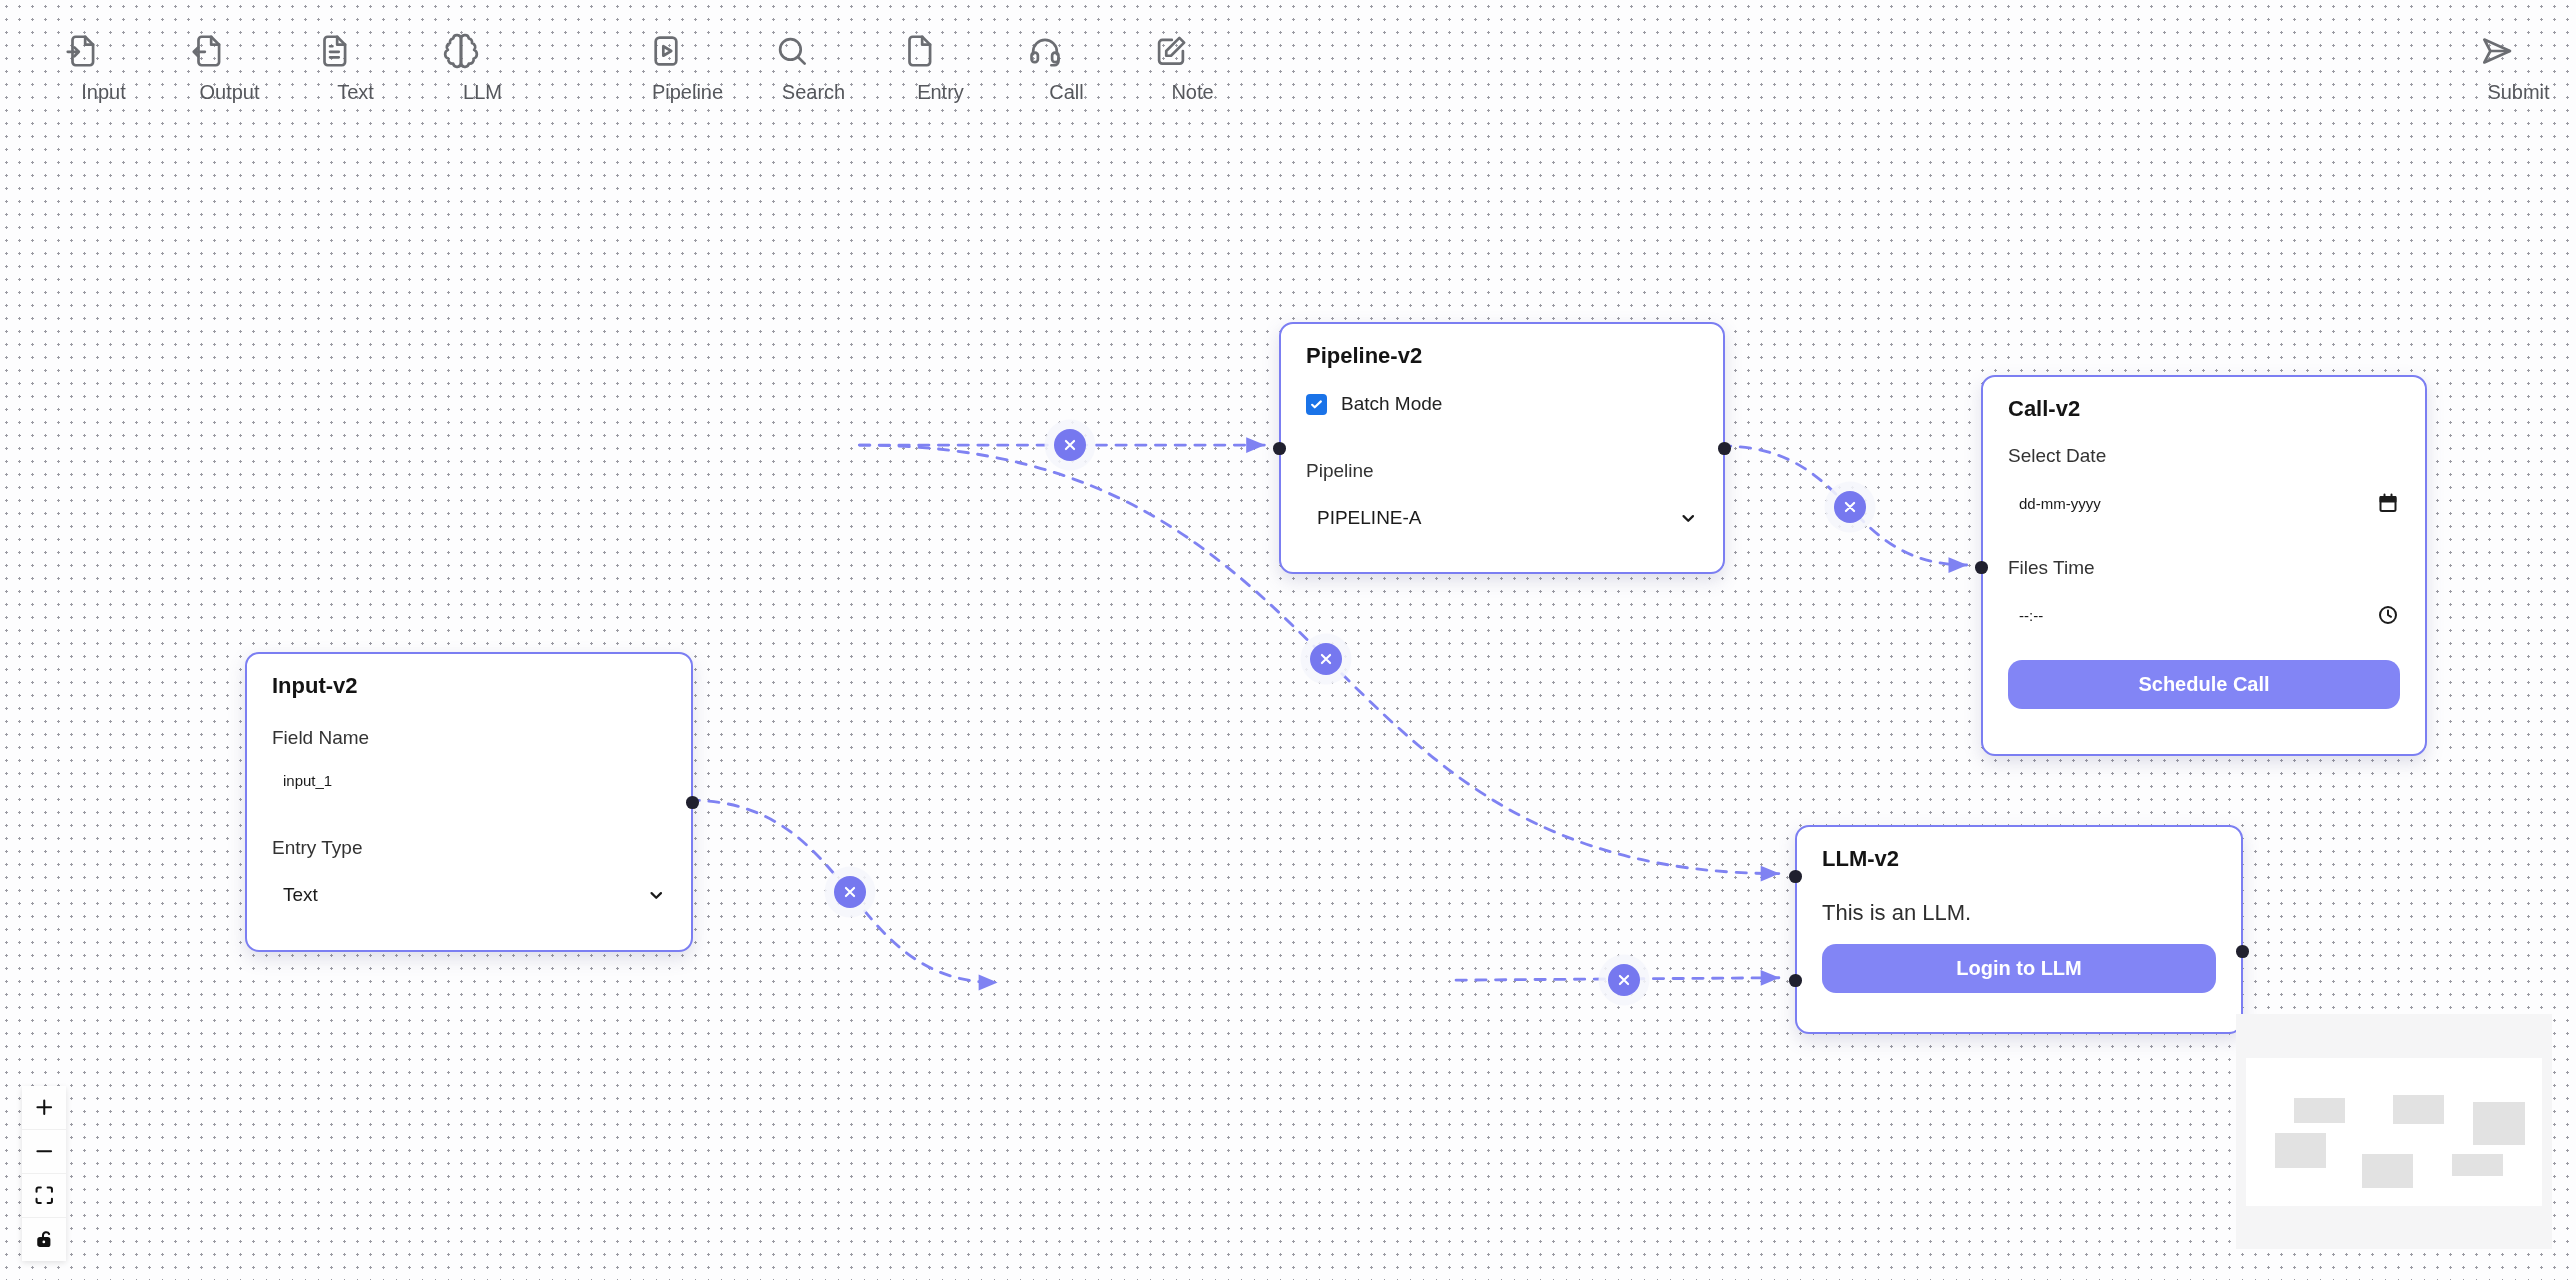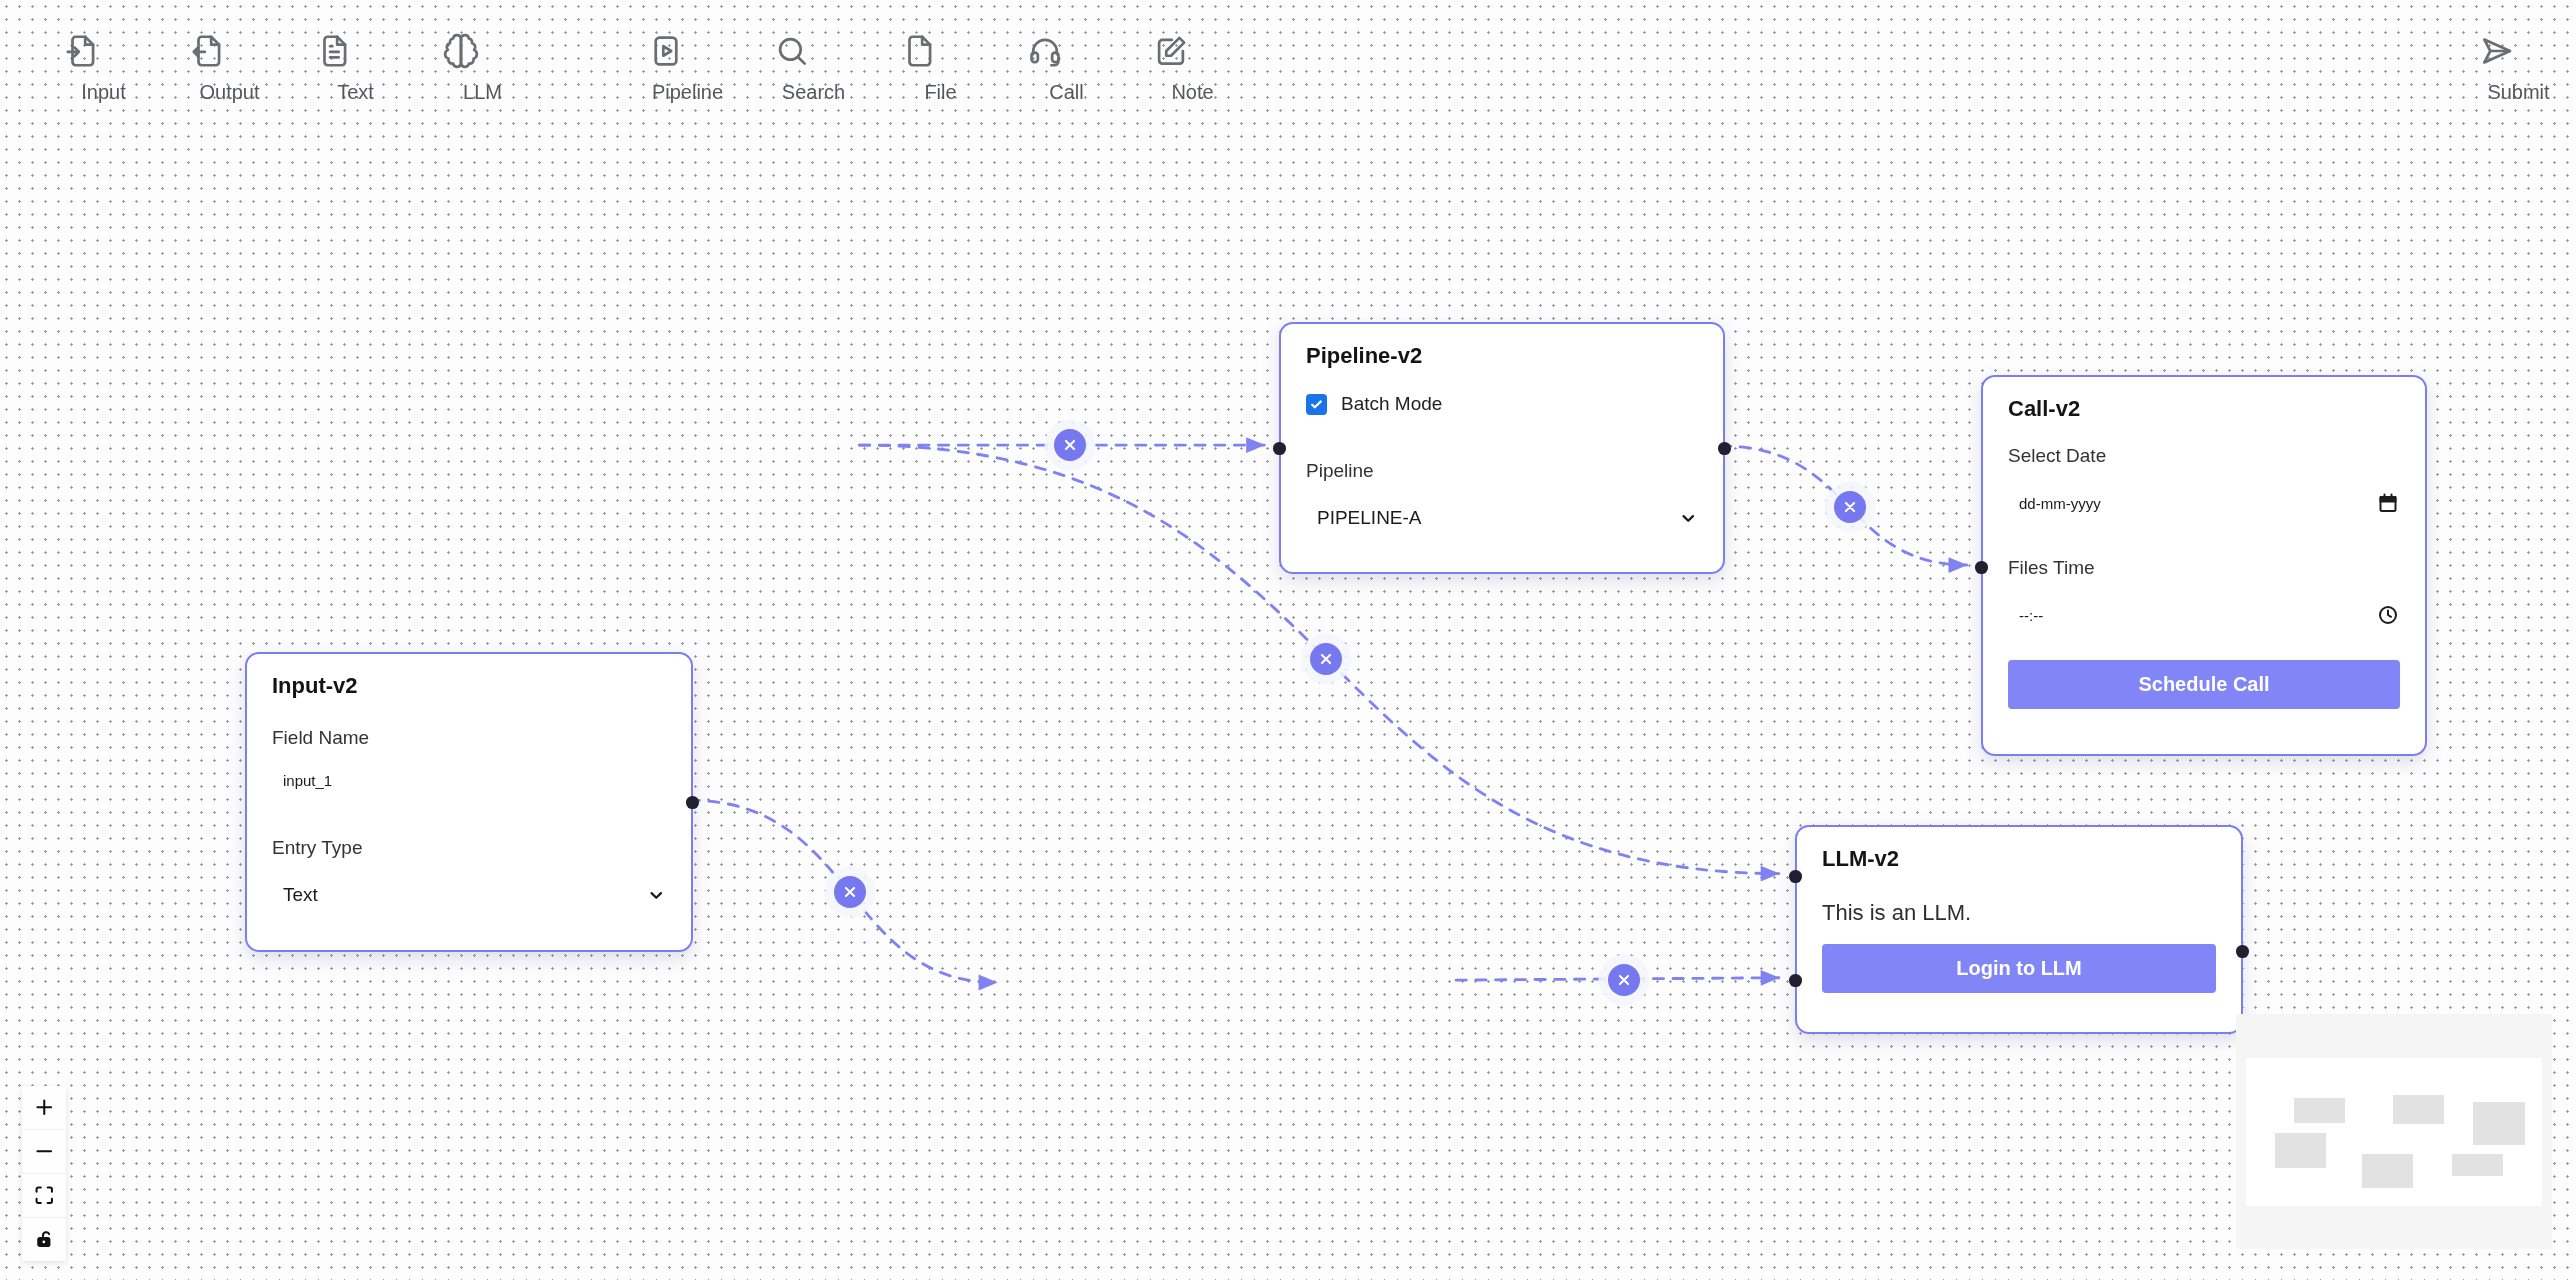--- a/index.html
+++ b/index.html
@@ -56,21 +56,21 @@
   .check-row{display:flex;align-items:center;gap:14px;}
   .checkbox{width:21px;height:21px;border-radius:4px;flex:0 0 auto;
     display:flex;align-items:center;justify-content:center;cursor:pointer;}
   .checkbox.unchecked{border:1.6px solid #8d8d8d;background:#fff;}
   .checkbox.checked{background:#1a73e8;}
   .checkbox svg{width:15px;height:15px;stroke:#fff;stroke-width:3.4;fill:none;
     stroke-linecap:round;stroke-linejoin:round;}
   .check-label{font-size:19px;font-weight:300;color:#222;}
 
   .node-btn{
-    position:absolute;left:25px;right:25px;height:49px;border:none;border-radius:4px;
+    position:absolute;left:25px;right:25px;height:49px;border:none;border-radius:14px;
     background:#8285f5;color:#fff;font-size:20px;font-weight:700;
     font-family:"Liberation Sans",sans-serif;cursor:pointer;
   }
   .upload-row{display:flex;align-items:center;gap:14px;color:#7577f0;cursor:pointer;}
   .upload-row svg{width:27px;height:27px;stroke:#7577f0;stroke-width:2.4;fill:none;
     stroke-linecap:round;stroke-linejoin:round;}
   .upload-text{font-size:20.5px;font-weight:600;color:#7577f0;}
   .desc-text{font-size:22px;font-weight:300;color:#2e2e2e;}
 
   .handle{position:absolute;width:12.6px;height:12.6px;border-radius:50%;background:#20202e;z-index:4;cursor:crosshair;}
@@ -142,21 +142,21 @@
         <circle cx="11" cy="11" r="6.5"></circle>
         <path d="M15.9 15.9 20 20"></path>
       </svg>
     <span class="toolbar-label">Search</span>
   </div>
   <div class="toolbar-item" style="left:871px">
     <svg viewBox="0 0 24 24">
         <path d="M14 3H8a2 2 0 0 0-2 2v14a2 2 0 0 0 2 2h9a2 2 0 0 0 2-2V8z"></path>
         <path d="M14 3v5h5"></path>
       </svg>
-    <span class="toolbar-label">File</span>
+    <span class="toolbar-label">Entry</span>
   </div>
   <div class="toolbar-item" style="left:997px">
     <svg viewBox="0 0 24 24">
         <path d="M4.5 14v-1.5a7.5 7.5 0 0 1 15 0V14"></path>
         <rect x="3.5" y="13" width="4" height="6" rx="1.8"></rect>
         <rect x="16.5" y="13" width="4" height="6" rx="1.8"></rect>
         <path d="M20.5 17v1.5a2.5 2.5 0 0 1-2.5 2.5h-2"></path>
       </svg>
     <span class="toolbar-label">Call</span>
   </div>

